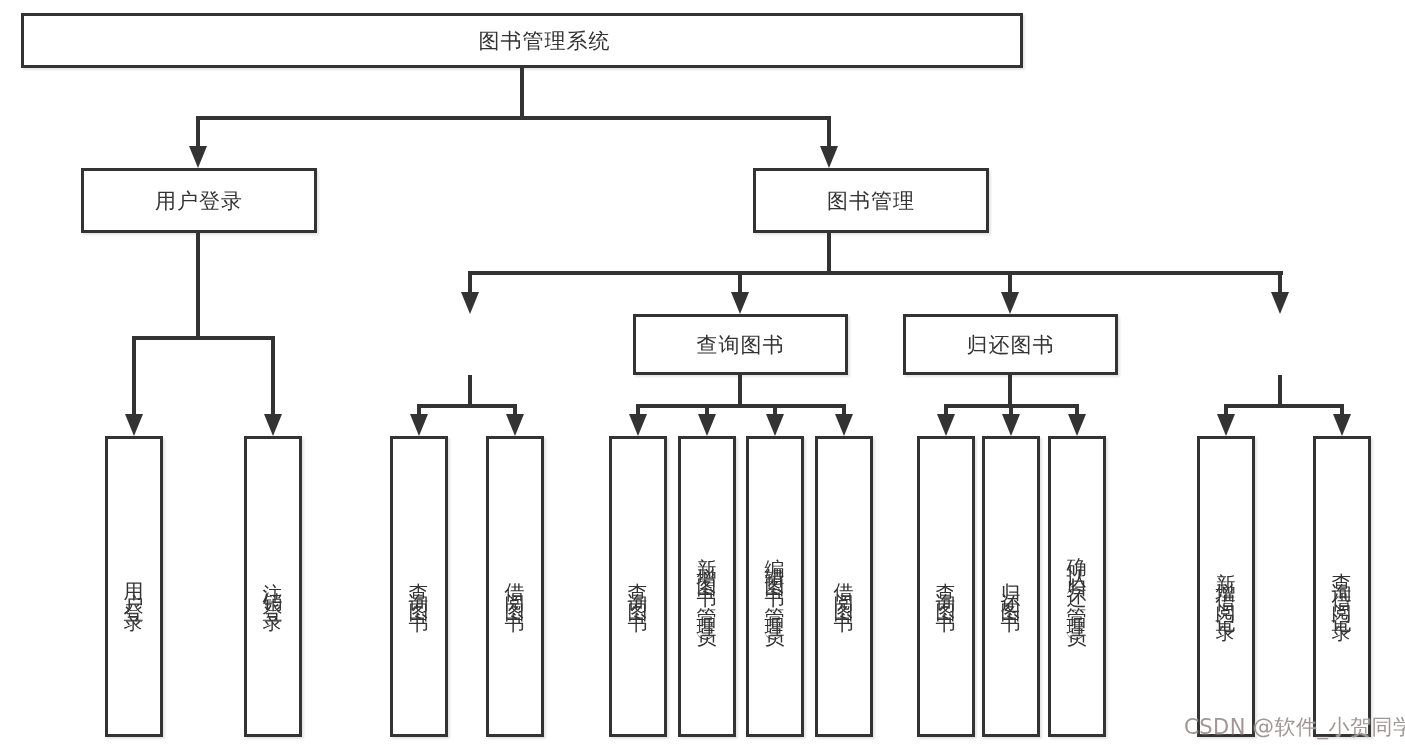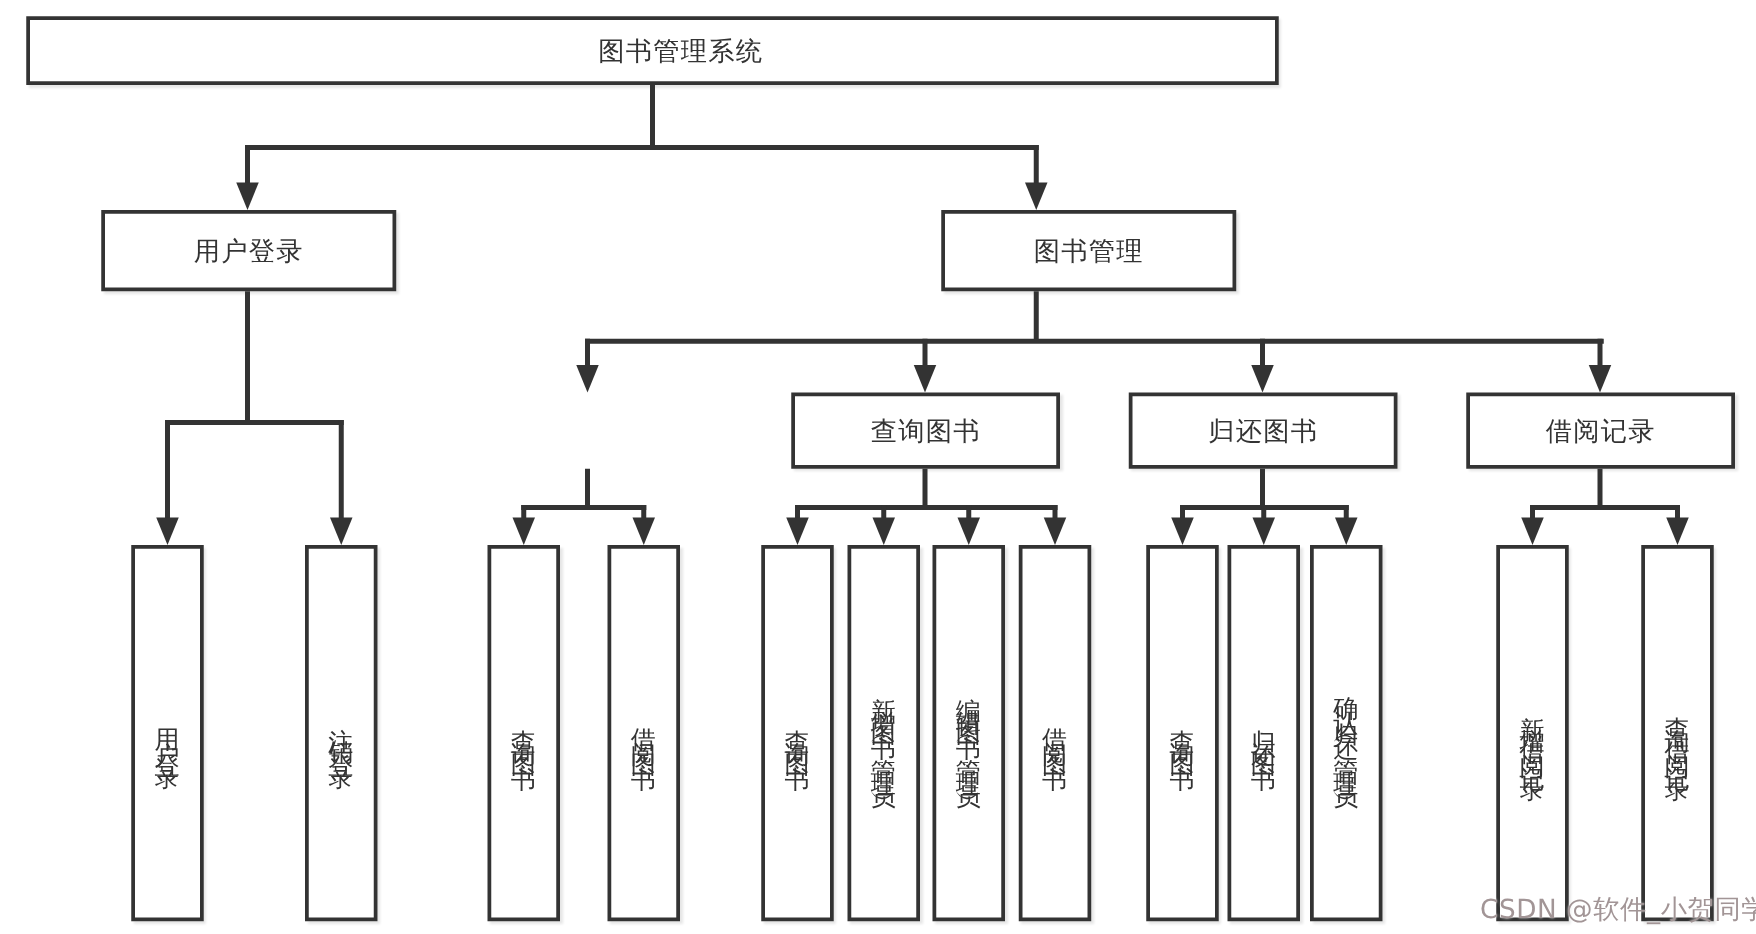--- a/index.html
+++ b/index.html
@@ -72,23 +72,20 @@
   <div class="arrow" style="left:461px;  top:292px;"></div>
   <div class="arrow" style="left:731px;  top:292px;"></div>
   <div class="arrow" style="left:1001px; top:292px;"></div>
   <div class="arrow" style="left:1271px; top:292px;"></div>
 
   <div class="node" style="left:633px; top:314px; width:215px; height:61px;">
     <span>查询图书</span>
   </div>
   <div class="node" style="left:903px; top:314px; width:215px; height:61px;">
     <span>归还图书</span>
-  </div>
-  <div class="node" style="left:1173px; top:314px; width:215px; height:61px;">
-    <span>借阅记录</span>
   </div>
 
   <div class="vline" style="left:468px; top:375px; height:33px;"></div>
   <div class="hline" style="left:417px; top:404px; width:100px;"></div>
   <div class="vline" style="left:417px; top:404px; height:14px;"></div>
   <div class="vline" style="left:513px; top:404px; height:14px;"></div>
   <div class="arrow" style="left:410px; top:414px;"></div>
   <div class="arrow" style="left:506px; top:414px;"></div>
 
   <div class="vline" style="left:738px; top:375px; height:33px;"></div>

